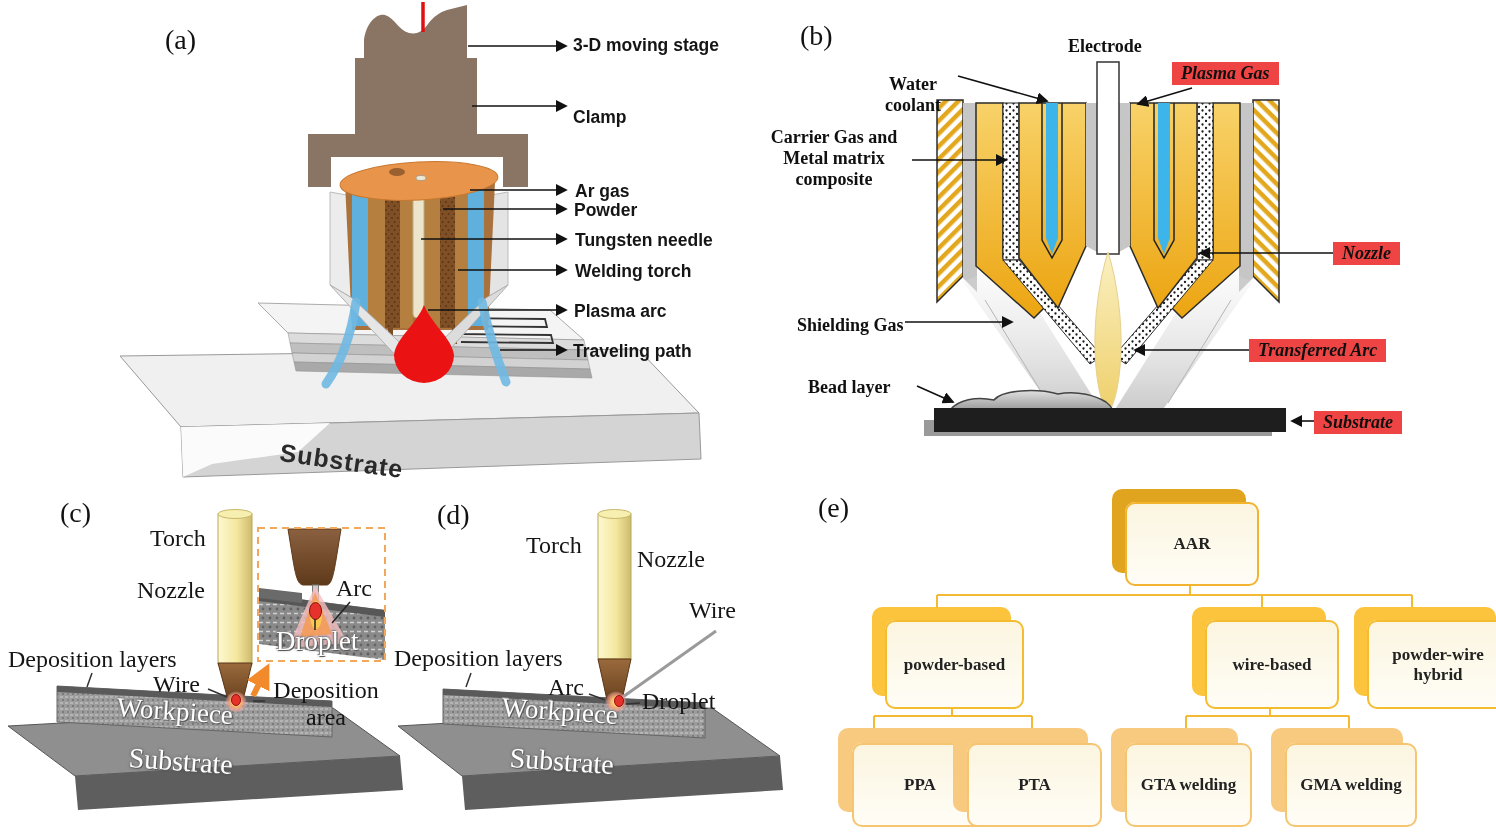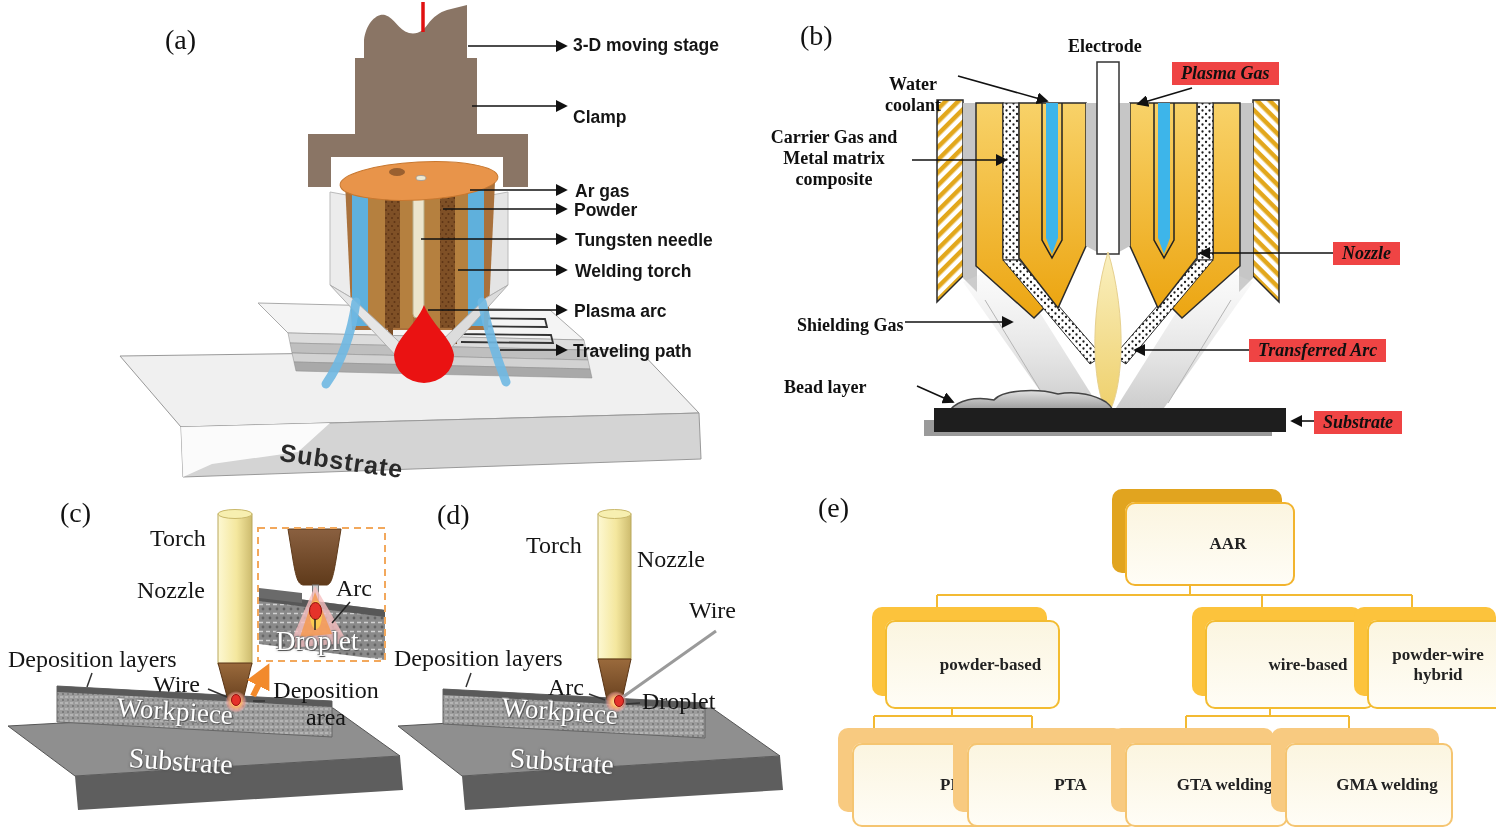--- a/index.html
+++ b/index.html
@@ -13,21 +13,21 @@
   .pcd-lbl{font:24px "Liberation Serif",serif;color:#151515;}
   .wrap{white-space:normal;text-align:center;}
   .bgbox{background:#ef4444;padding:1px 9px;font-style:italic;}
   .white3d{font:27px "Liberation Serif",serif;color:#ffffff;
            text-shadow:1px 1px 0 #5a5a5a,-1px -1px 0 #8a8a8a,0 0 3px #444;}
   .rot8{transform:rotate(8deg);transform-origin:left top;}
   .rot4{transform:rotate(4deg);transform-origin:left top;}
   .asub{font:bold 25px "Liberation Sans",sans-serif;color:#2a2a2a;letter-spacing:1px;}
   .ebox{position:absolute;display:flex;align-items:center;justify-content:center;
         text-align:center;font:bold 17px "Liberation Serif",serif;color:#222;
-        background:linear-gradient(#fbf5e0,#fffdf6);border-radius:10px;padding-left:36px;}
+        background:linear-gradient(#fbf5e0,#fffdf6);border-radius:10px;}
   .ebox.lv1{border:2px solid #f2b42e;box-shadow:-13px -13px 0 0 #e1a41f;}
   .ebox.lv2{border:2px solid #f3bc31;box-shadow:-13px -13px 0 0 #fcc33c;}
   .ebox.lv3{border:2px solid #f5c571;box-shadow:-14px -15px 0 0 #f8ca80;}
 </style>
 </head>
 <body>
 
 <div id="canvas">
 
 <svg id="art" width="1496" height="832" viewBox="0 0 1496 832">
@@ -273,21 +273,21 @@
 
 <div>
   <div class="ptag" style="left:800px;top:20px;">(b)</div>
   <div class="lbl pb-lbl wrap" style="left:872px;top:46px;width:82px;margin-top:28px;">Water coolant</div>
   <div class="lbl pb-lbl" style="left:1068px;top:36px;">Electrode</div>
   <div class="lbl pb-lbl bgbox" style="left:1172px;top:62px;">Plasma Gas</div>
   <div class="lbl pb-lbl wrap" style="left:758px;top:127px;width:152px;">Carrier Gas and Metal matrix composite</div>
   <div class="lbl pb-lbl bgbox" style="left:1333px;top:242px;">Nozzle</div>
   <div class="lbl pb-lbl" style="left:777px;top:315px;margin-left:20px;">Shielding Gas</div>
   <div class="lbl pb-lbl bgbox" style="left:1249px;top:339px;">Transferred Arc</div>
-  <div class="lbl pb-lbl" style="left:784px;top:377px;">Bead layer</div>
+  <div class="lbl pb-lbl" style="left:808px;top:377px;">Bead layer</div>
   <div class="lbl pb-lbl bgbox" style="left:1314px;top:411px;">Substrate</div>
 </div>
 
 <div>
   <div class="ptag" style="left:60px;top:497px;">(c)</div>
   <div class="lbl pcd-lbl" style="left:150px;top:525px;">Torch</div>
   <div class="lbl pcd-lbl" style="left:137px;top:577px;">Nozzle</div>
   <div class="lbl pcd-lbl" style="left:8px;top:646px;">Deposition layers</div>
   <div class="lbl pcd-lbl" style="left:153px;top:671px;">Wire</div>
   <div class="lbl pcd-lbl wrap" style="left:263px;top:677px;width:126px;">Deposition area</div>

